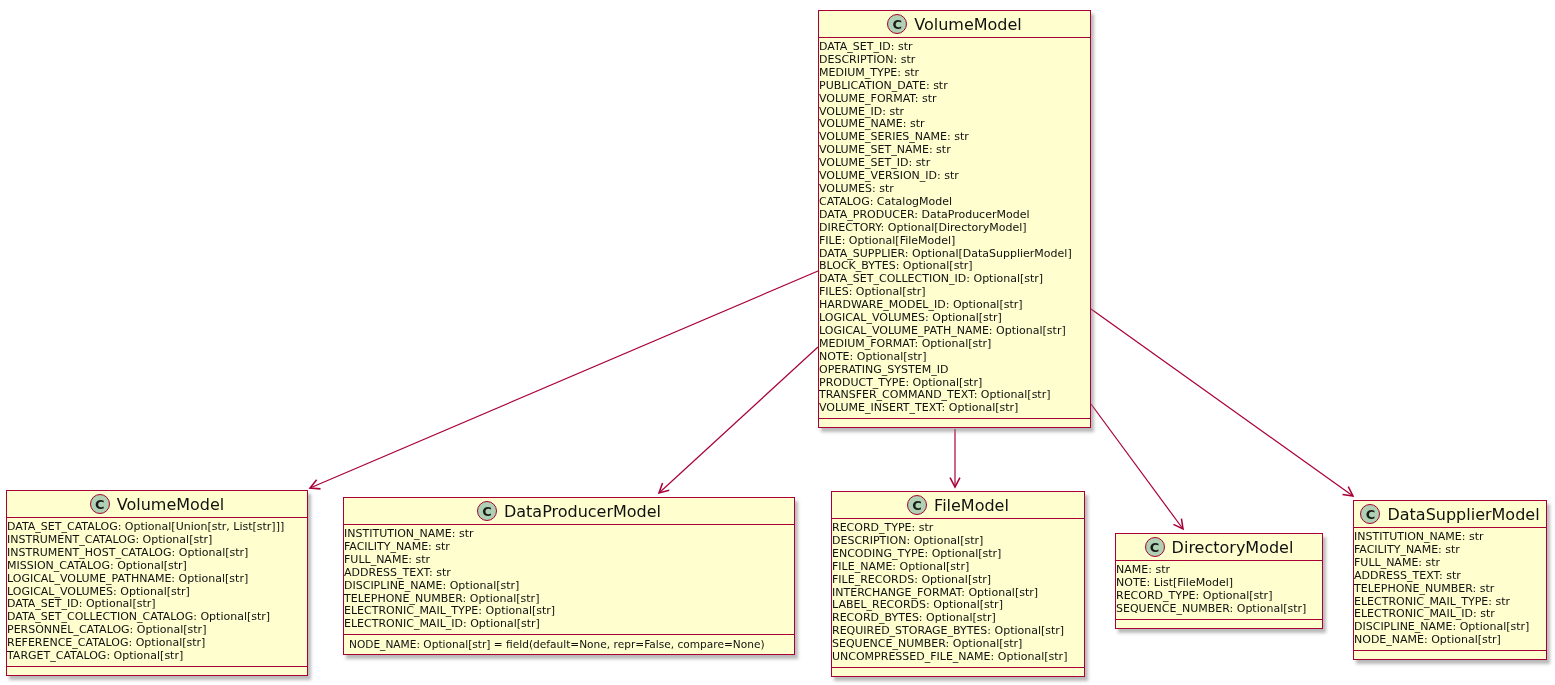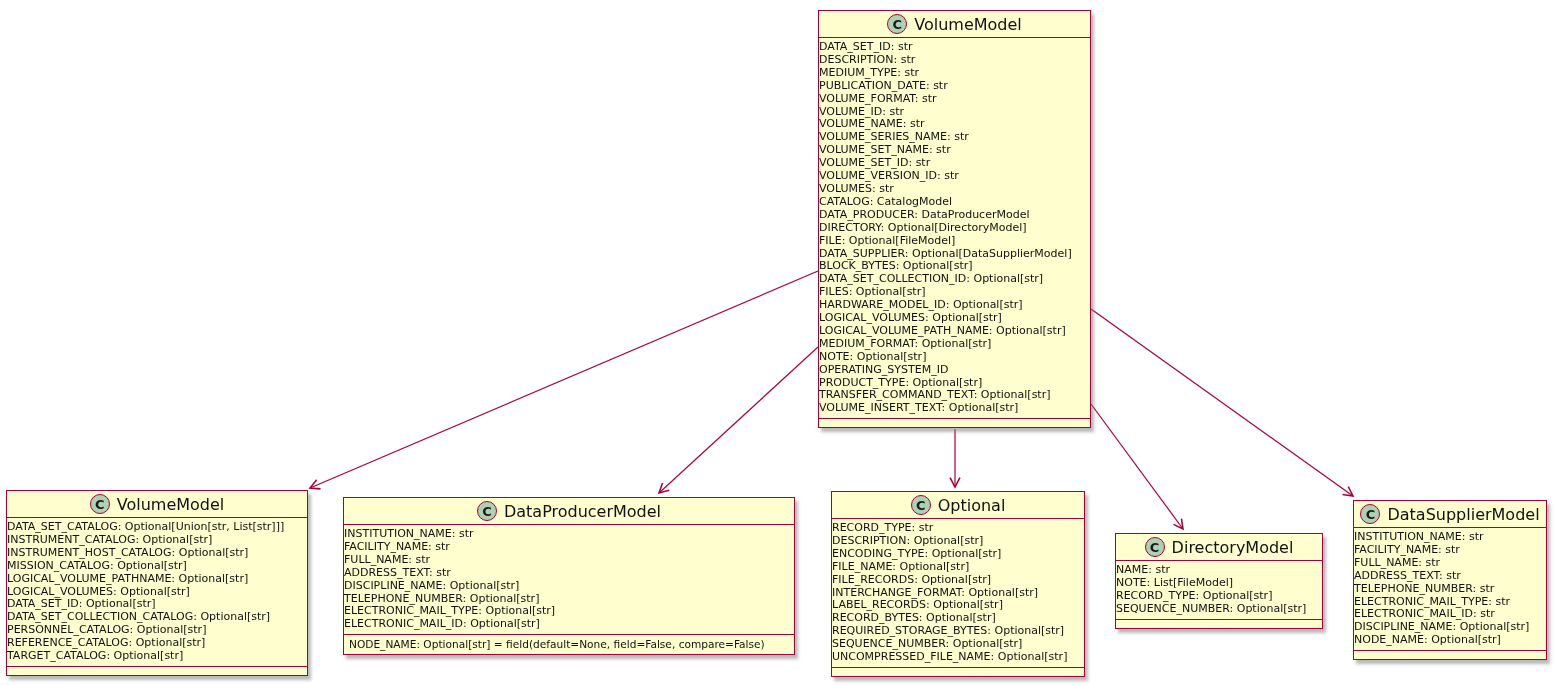--- a/index.html
+++ b/index.html
@@ -134,27 +134,27 @@
       <span class="class-name">DataProducerModel</span>
     </div>
     <div class="attrs">INSTITUTION_NAME: str
 FACILITY_NAME: str
 FULL_NAME: str
 ADDRESS_TEXT: str
 DISCIPLINE_NAME: Optional[str]
 TELEPHONE_NUMBER: Optional[str]
 ELECTRONIC_MAIL_TYPE: Optional[str]
 ELECTRONIC_MAIL_ID: Optional[str]</div>
-    <div class="fields-compartment">NODE_NAME: Optional[str] = field(default=None, field=False, compare=False)</div>
+    <div class="fields-compartment">NODE_NAME: Optional[str] = field(default=None, repr=False, compare=None)</div>
   </div>
 
   <div class="class-box" style="left:831px;top:491px;width:254px;">
     <div class="class-title">
       <span class="c-icon">C</span>
-      <span class="class-name">Optional</span>
+      <span class="class-name">FileModel</span>
     </div>
     <div class="attrs">RECORD_TYPE: str
 DESCRIPTION: Optional[str]
 ENCODING_TYPE: Optional[str]
 FILE_NAME: Optional[str]
 FILE_RECORDS: Optional[str]
 INTERCHANGE_FORMAT: Optional[str]
 LABEL_RECORDS: Optional[str]
 RECORD_BYTES: Optional[str]
 REQUIRED_STORAGE_BYTES: Optional[str]

